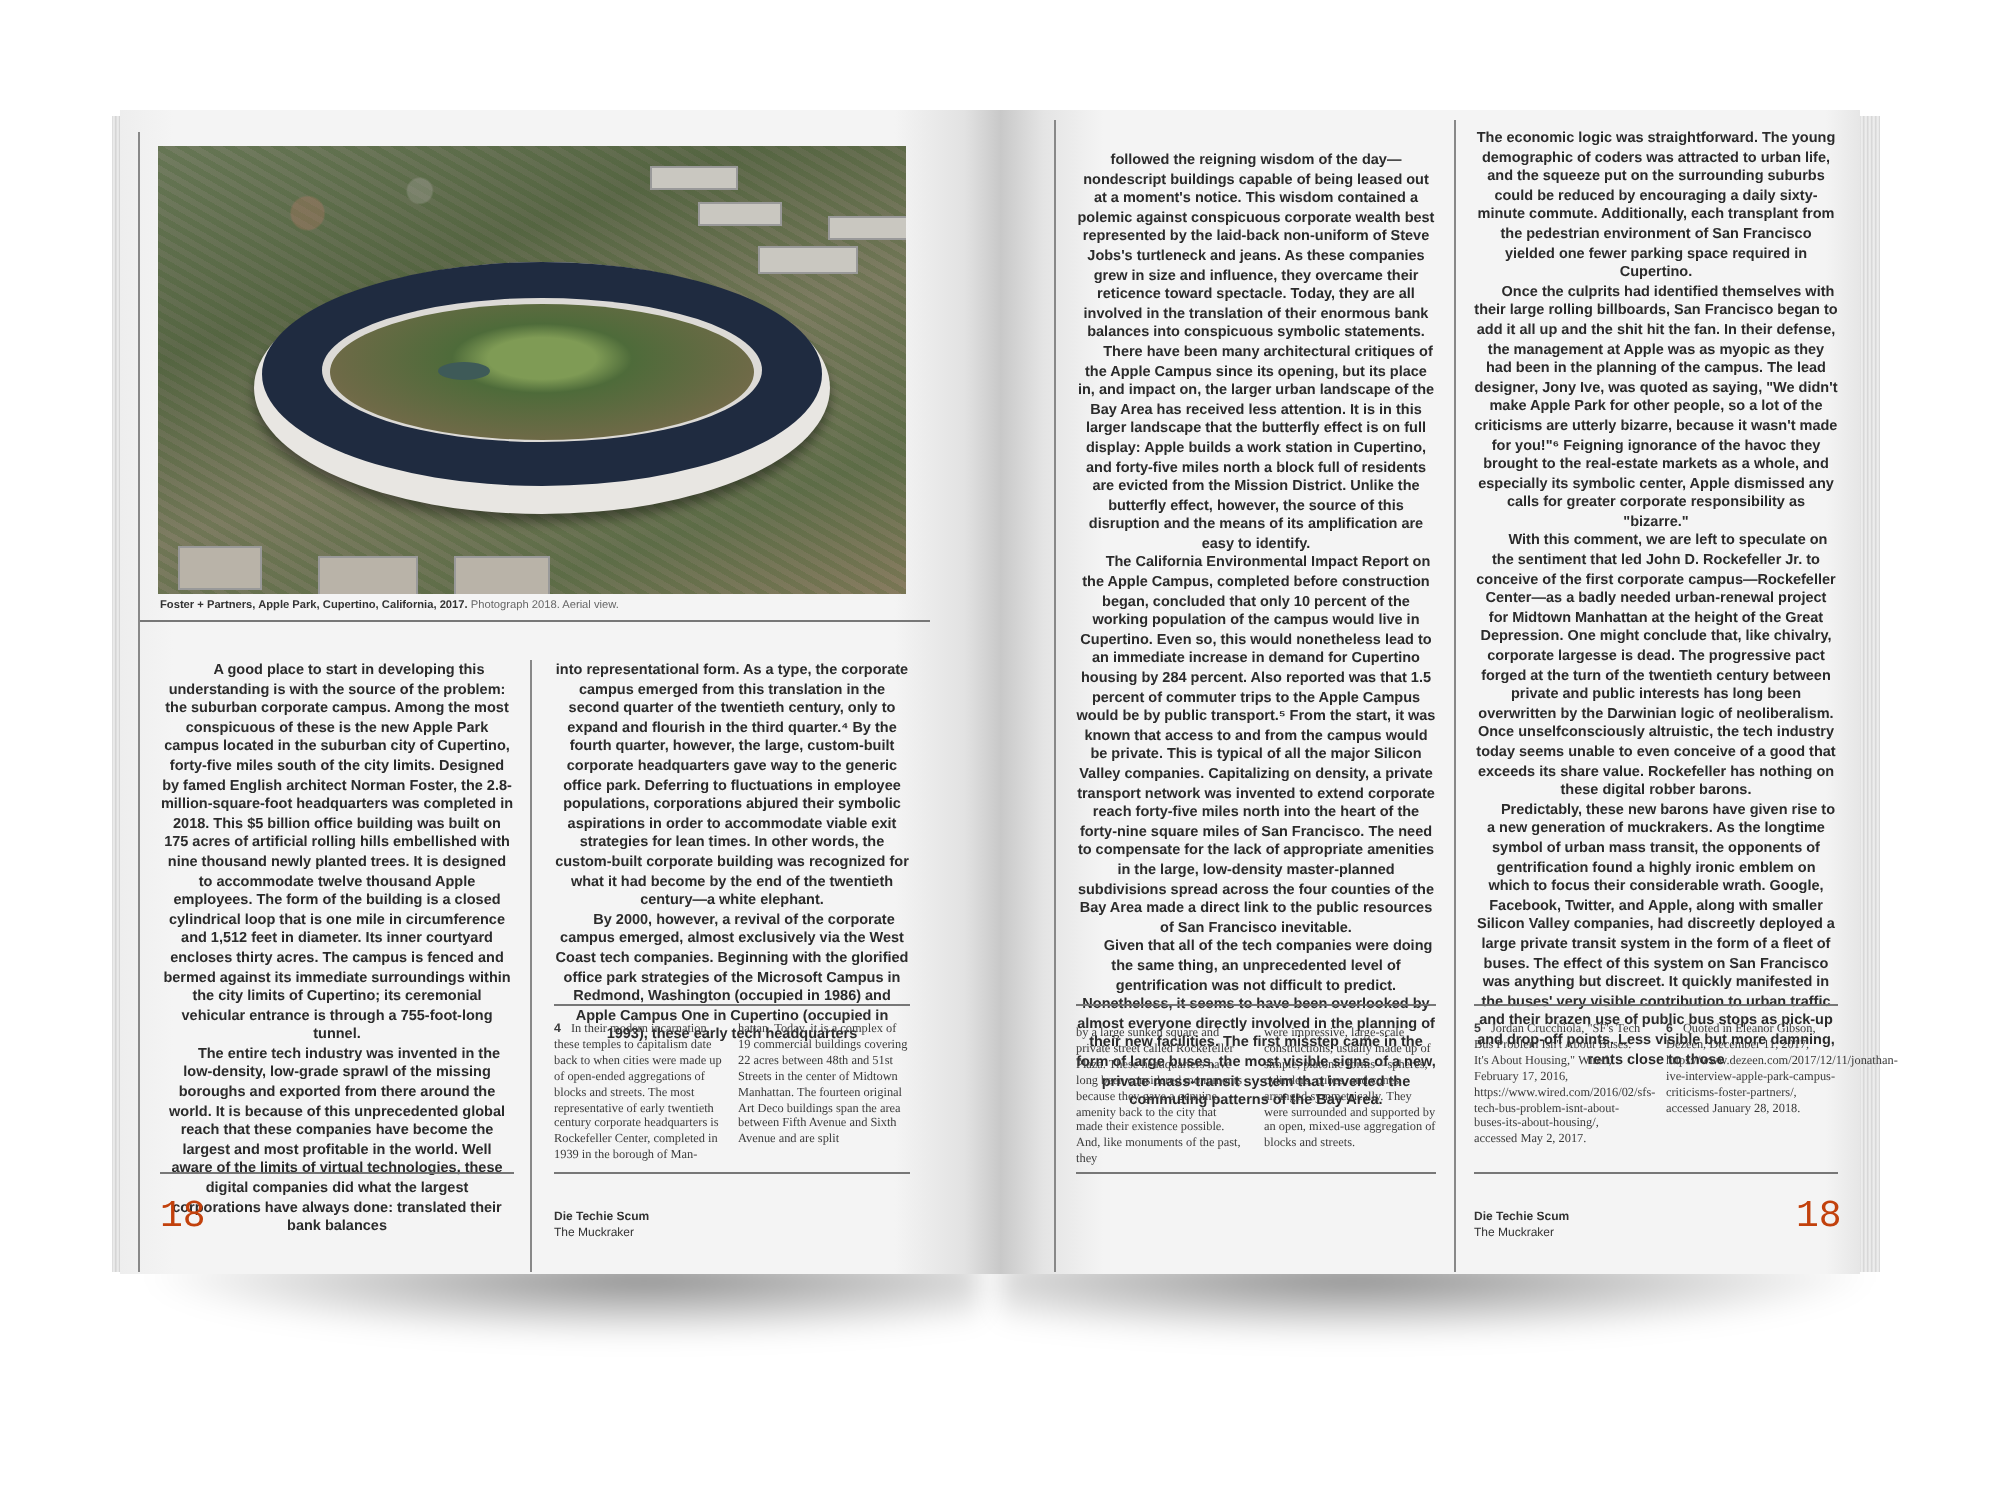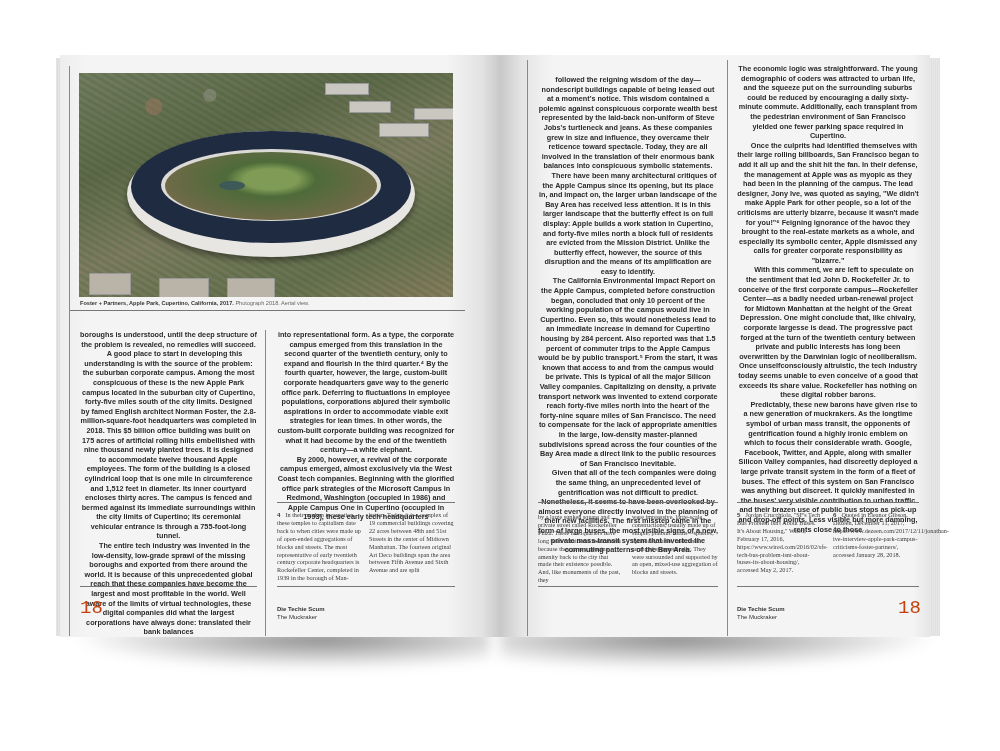--- a/index.html
+++ b/index.html
@@ -140,21 +140,20 @@
 </div>
 
 <div class="caption">
   <span>Foster + Partners, Apple Park, Cupertino, California, 2017.</span>
   <span class="light">Photograph 2018. Aerial view.</span>
 </div>
 
 <div class="rule-h" style="left:70px; top:310px; width:395px;"></div>
 
 <div class="col" style="left:80px; top:330px; width:177px;">
-  <p class="first">boroughs is understood, until the deep structure of the problem is revealed, no remedies will succeed.</p>
   <p>A good place to start in developing this understanding is with the source of the problem: the suburban corporate campus. Among the most conspicuous of these is the new Apple Park campus located in the suburban city of Cupertino, forty-five miles south of the city limits. Designed by famed English architect Norman Foster, the 2.8-million-square-foot headquarters was completed in 2018. This $5 billion office building was built on 175 acres of artificial rolling hills embellished with nine thousand newly planted trees. It is designed to accommodate twelve thousand Apple employees. The form of the building is a closed cylindrical loop that is one mile in circumference and 1,512 feet in diameter. Its inner courtyard encloses thirty acres. The campus is fenced and bermed against its immediate surroundings within the city limits of Cupertino; its ceremonial vehicular entrance is through a 755-foot-long tunnel.</p>
   <p>The entire tech industry was invented in the low-density, low-grade sprawl of the missing boroughs and exported from there around the world. It is because of this unprecedented global reach that these companies have become the largest and most profitable in the world. Well aware of the limits of virtual technologies, these digital companies did what the largest corporations have always done: translated their bank balances</p>
 </div>
 
 <div class="col" style="left:277px; top:330px; width:178px;">
   <p class="first">into representational form. As a type, the corporate campus emerged from this translation in the second quarter of the twentieth century, only to expand and flourish in the third quarter.⁴ By the fourth quarter, however, the large, custom-built corporate headquarters gave way to the generic office park. Deferring to fluctuations in employee populations, corporations abjured their symbolic aspirations in order to accommodate viable exit strategies for lean times. In other words, the custom-built corporate building was recognized for what it had become by the end of the twentieth century—a white elephant.</p>
   <p>By 2000, however, a revival of the corporate campus emerged, almost exclusively via the West Coast tech companies. Beginning with the glorified office park strategies of the Microsoft Campus in Redmond, Washington (occupied in 1986) and Apple Campus One in Cupertino (occupied in 1993), these early tech headquarters</p>
 </div>
 
 <div class="rule-h" style="left:80px; top:586px; width:177px;"></div>

